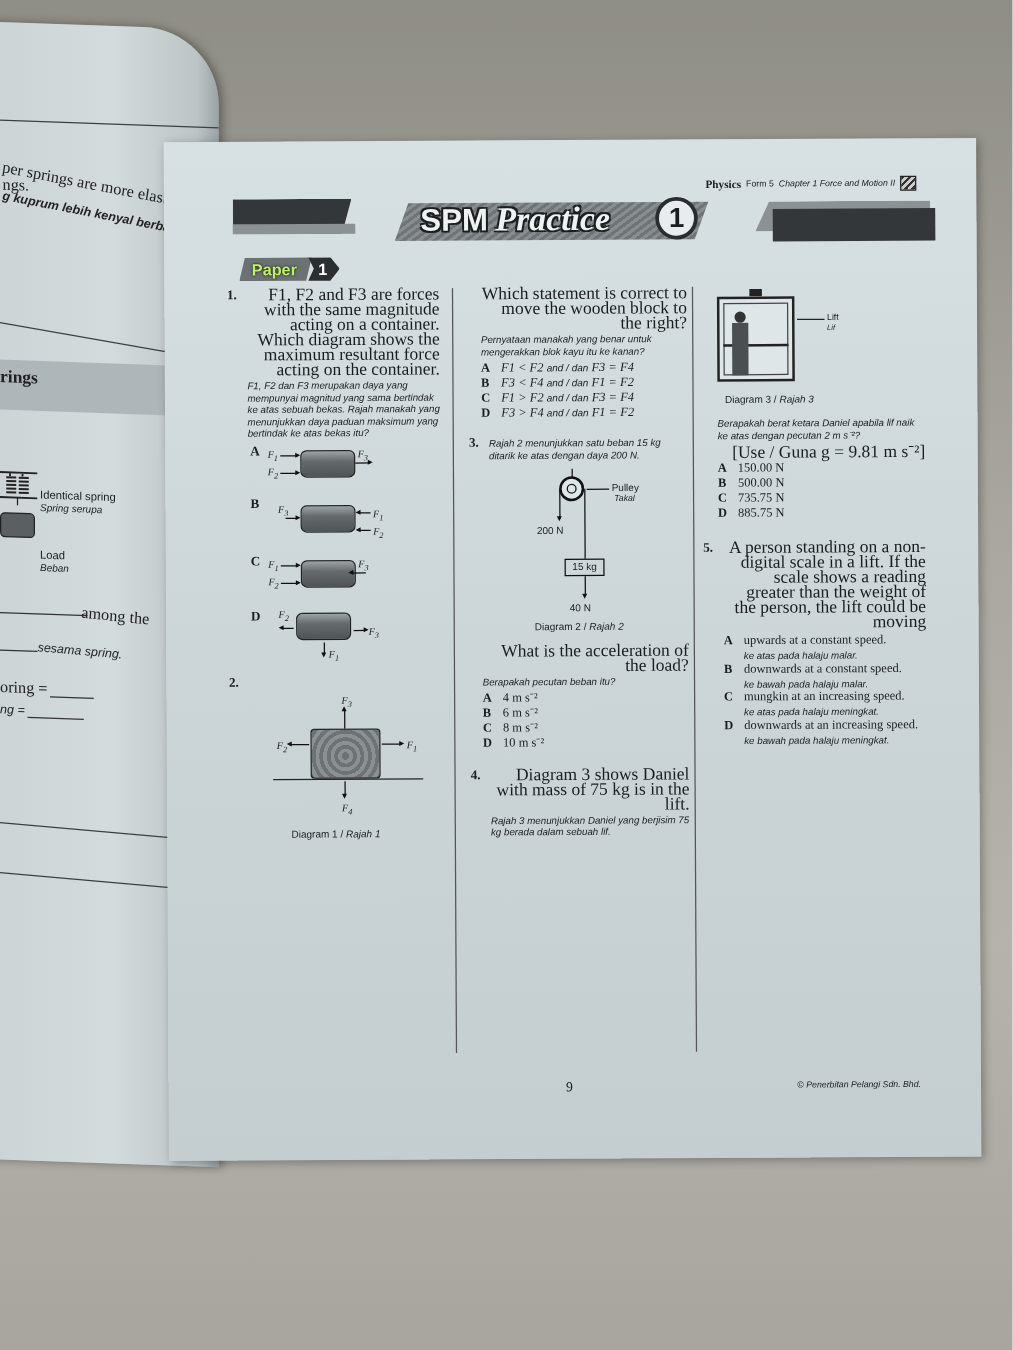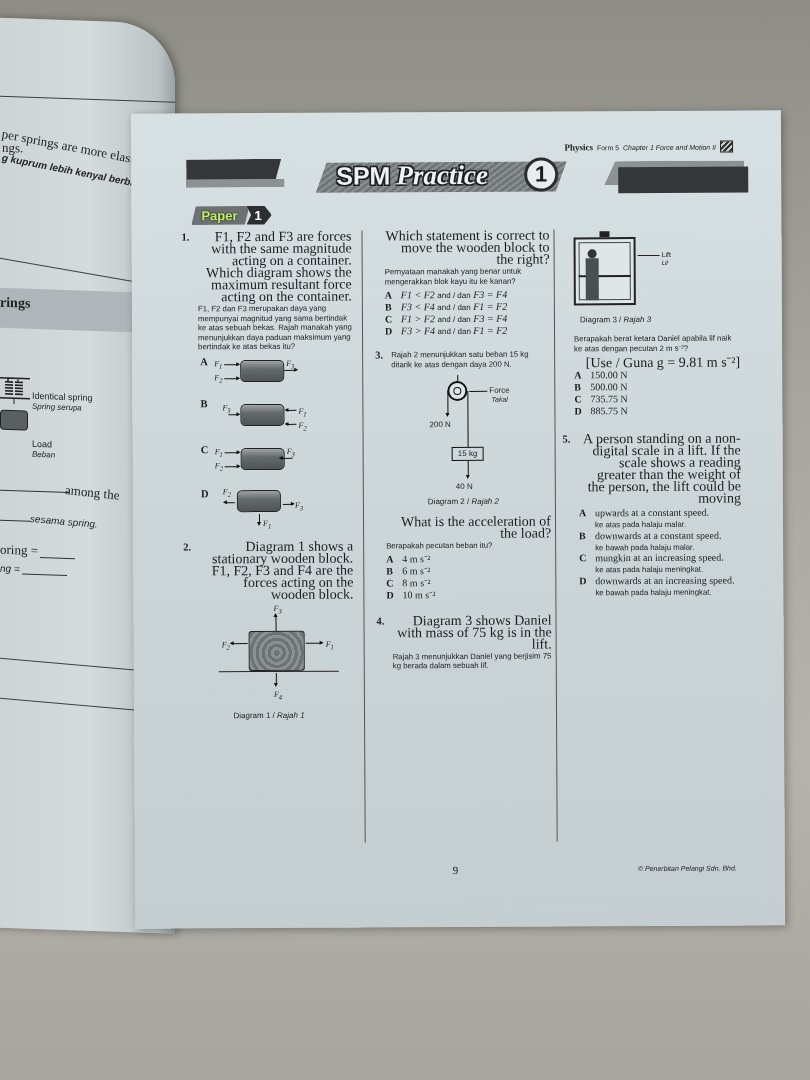--- a/index.html
+++ b/index.html
@@ -81,21 +81,21 @@
   .topic .badge {
     background: #222; color: #fff; font-family: "Liberation Sans", sans-serif; font-weight: bold;
     font-size: 8px; border-radius: 9px; padding: 3px 5px;
   }
   .topic .t1 { font-family: "Liberation Sans", sans-serif; font-weight: bold; font-size: 10px; }
   .topic .t2 { font-family: "Liberation Sans", sans-serif; font-style: italic; font-size: 7px; }
 
   .q { display: flex; gap: 4px; }
   .qn { font-weight: bold; width: 12px; flex: none; }
   .en { font-size: 14px; line-height: 12px; text-align: right; }
-  .ms { font-family: "Liberation Sans", sans-serif; font-size: 7.8px; line-height: 9.5px; margin-top: 1px; }
+  .ms { font-family: "Liberation Sans", sans-serif; font-style: italic; font-size: 7.8px; line-height: 9.5px; margin-top: 1px; }
   .opt { display: flex; gap: 6px; font-size: 10px; line-height: 12px; }
   .opt .ol { font-weight: bold; width: 10px; flex: none; }
   .caption { font-family: "Liberation Sans", sans-serif; font-size: 8px; text-align: center; margin: 3px 0 8px; }
   .caption i { font-style: italic; }
 
   .diag { position: relative; }
   .box-img {
     position: absolute; width: 44px; height: 22px; border-radius: 5px;
     background: linear-gradient(180deg,#9ea3a5 0%,#656a6c 40%,#4f5456 100%); border: 1px solid #222;
   }
@@ -223,21 +223,20 @@
         <div class="arrow-h l" style="left:42px; top:146px; width:10px;"></div>
       <div class="arrow-h r" style="left:100px; top:148px; width:10px;"></div>
         <span class="flabel" style="left:112px; top:144px;">F<sub>3</sub></span>
       <div class="arrow-v d" style="left:76px; top:158px; height:10px;"></div>
         <span class="flabel" style="left:80px; top:162px;">F<sub>1</sub></span>
     </div>
 
     <div class="q" style="margin-top:10px;">
       <span class="qn">2.</span>
       <div>
-        <div class="en">Diagram 1 shows a stationary wooden block. F1, F2, F3 and F4 are the forces acting on the wooden block.</div>
       </div>
     </div>
 
     <div class="diag" style="height:100px; margin-top:6px;">
       <div class="arrow-v u" style="left:92px; top:8px; height:16px;"></div>
         <span class="flabel" style="left:90px; top:-4px;">F<sub>3</sub></span>
       <div style="position:absolute; left:65px; top:24px; width:56px; height:40px; border:1px solid #222; border-radius:3px; background:repeating-radial-gradient(circle at 50% 55%, #6d7274 0 3px, #8b9092 3px 6px);"></div>
       <div class="arrow-h l" style="left:48px; top:36px; width:16px;"></div>
         <span class="flabel" style="left:38px; top:32px;">F<sub>2</sub></span>
       <div class="arrow-h r" style="left:122px; top:36px; width:16px;"></div>
@@ -281,21 +280,21 @@
         <div class="ms">Rajah 2 menunjukkan satu beban 15 kg ditarik ke atas dengan daya 200 N.</div>
       </div>
     </div>
 
     <div class="diag" style="height:118px; margin-top:6px;">
       <div style="position:absolute; left:82px; top:0; height:8px; border-left:1px solid #111;"></div>
       <div style="position:absolute; left:72px; top:6px; width:20px; height:20px; border-radius:50%; border:2px solid #111; background:#dfe6e8;">
         <div style="position:absolute; left:4px; top:4px; width:8px; height:8px; border-radius:50%; border:1.5px solid #111;"></div>
       </div>
       <div style="position:absolute; left:94px; top:16px; width:18px; border-top:1px solid #111;"></div>
-      <span style="position:absolute; left:114px; top:10px; font-family:'Liberation Sans',sans-serif; font-size:8px;">Force</span>
+      <span style="position:absolute; left:114px; top:10px; font-family:'Liberation Sans',sans-serif; font-size:8px;">Pulley</span>
       <span style="position:absolute; left:116px; top:19px; font-family:'Liberation Sans',sans-serif; font-style:italic; font-size:7px;">Takal</span>
       <div class="arrow-v d" style="left:72px; top:16px; height:24px;"></div>
       <span style="position:absolute; left:54px; top:44px; font-family:'Liberation Sans',sans-serif; font-size:8px;">200 N</span>
       <div style="position:absolute; left:92px; top:16px; height:56px; border-left:1px solid #111;"></div>
       <div style="position:absolute; left:76px; top:72px; width:32px; height:14px; border:1.2px solid #111; font-family:'Liberation Sans',sans-serif; font-size:8px; text-align:center; line-height:12px;">15 kg</div>
       <div class="arrow-v d" style="left:92px; top:86px; height:16px;"></div>
       <span style="position:absolute; left:80px; top:106px; font-family:'Liberation Sans',sans-serif; font-size:8px;">40 N</span>
     </div>
     <div class="caption">
       <span>Diagram 2</span> / <i>Rajah 2</i>

